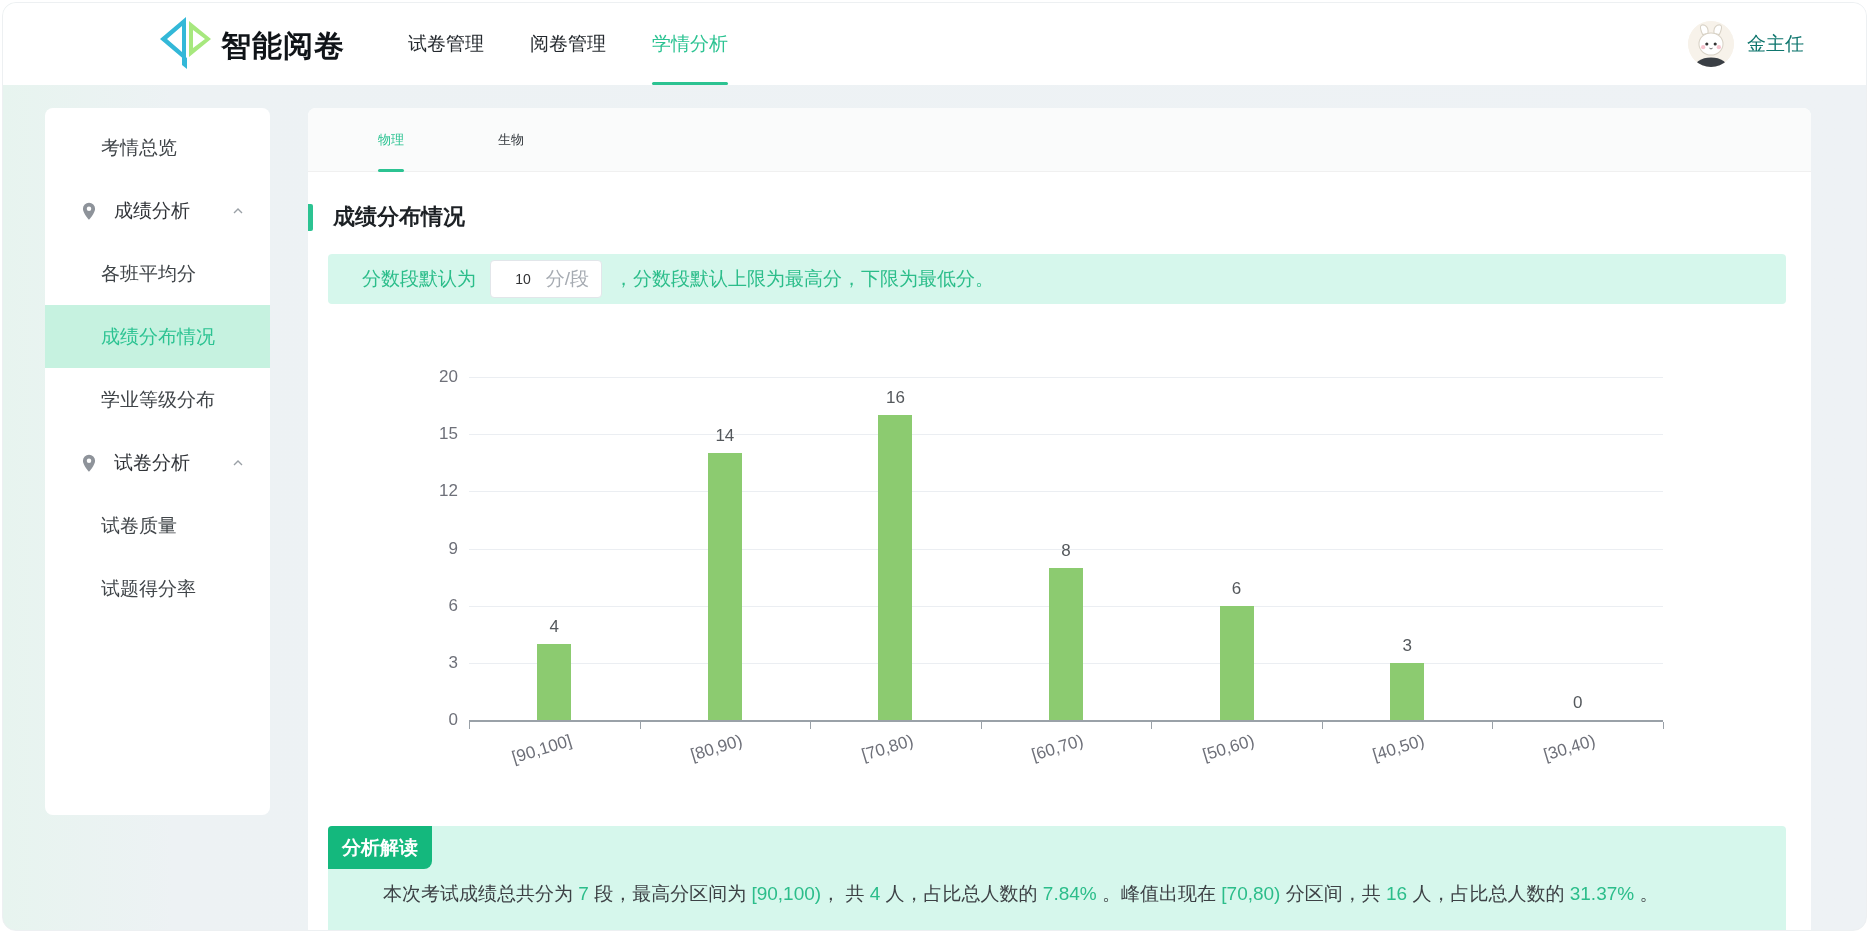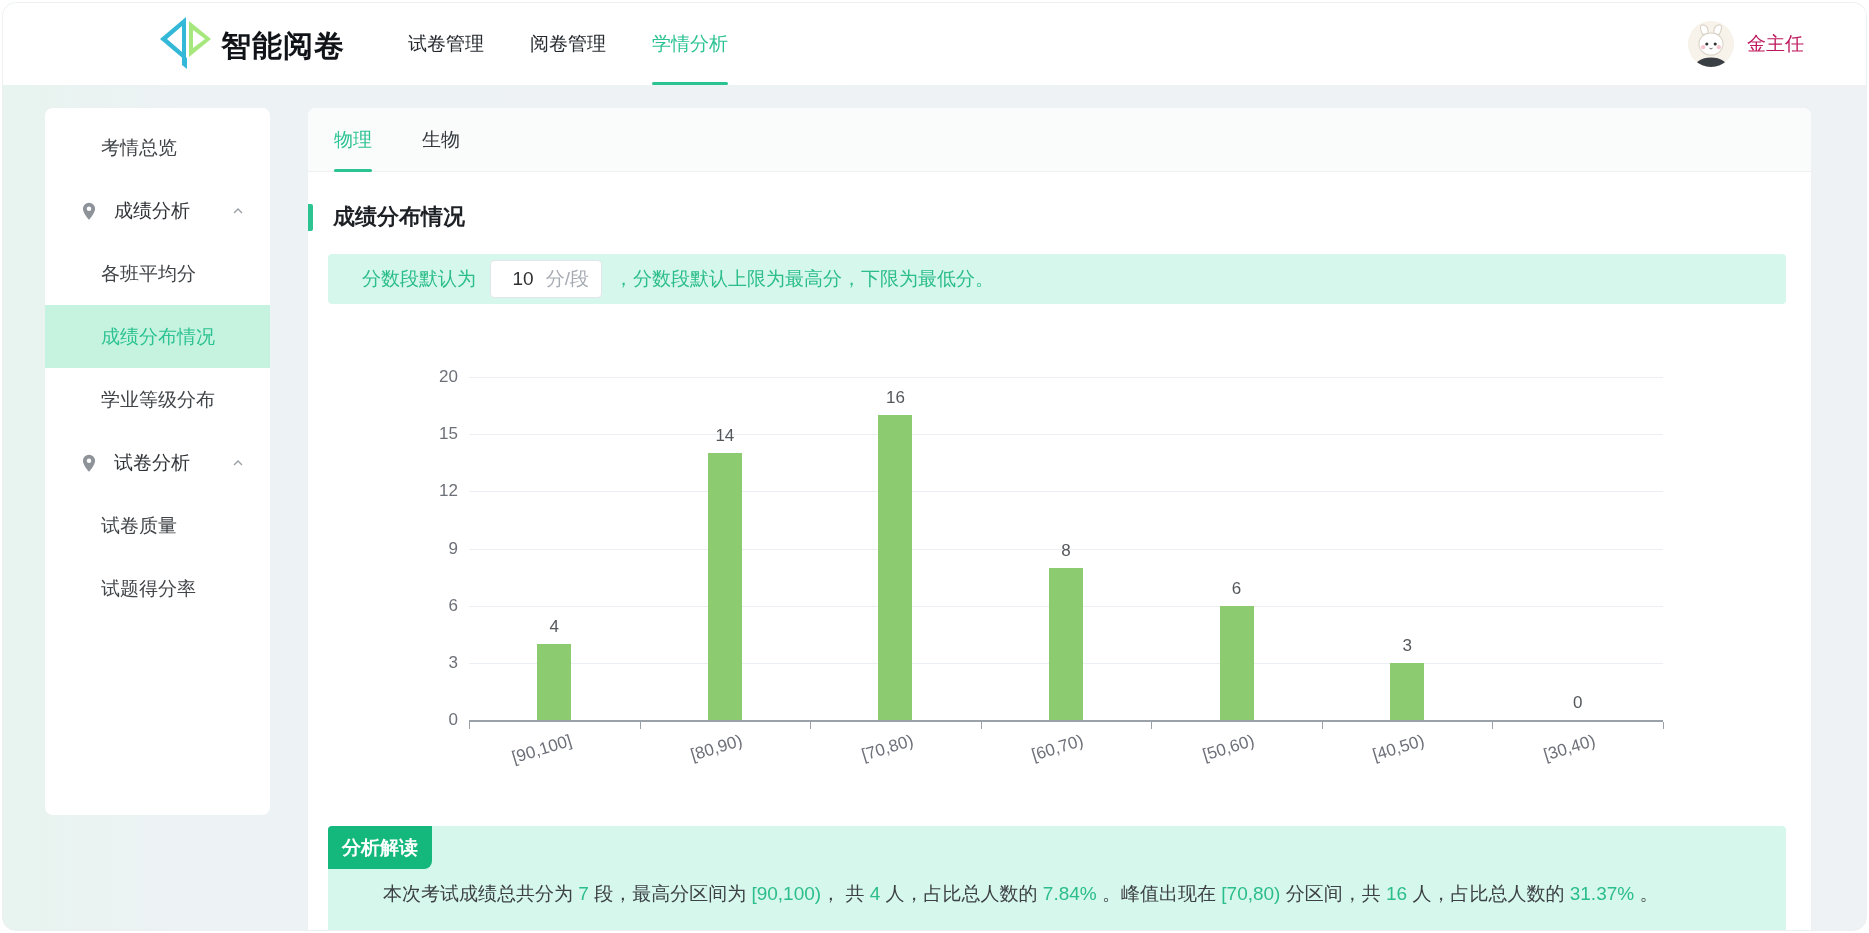--- a/index.html
+++ b/index.html
@@ -9,47 +9,47 @@
   
   .header{ position:absolute; top:0; left:0; right:0; height:82px; background:#fff; }
   .logo-icon{ position:absolute; left:153px; top:14px; width:56px; height:52px; }
   .brand{ position:absolute; left:218px; top:23px; font-size:30px; font-weight:bold; color:#101418; letter-spacing:1px;}
   .nav{ position:absolute; left:405px; top:0; height:82px; display:flex; gap:46px; align-items:center; }
   .nav-item{ position:relative; height:82px; display:flex; align-items:center; font-size:19px; color:#24292e; cursor:pointer;}
   .nav-item.active{ color:#2cc392; }
   .nav-item.active::after{ content:""; position:absolute; left:0; right:0; bottom:0; height:3px; background:#2cc392; border-radius:2px;}
   .user{ position:absolute; right:62px; top:0; height:82px; display:flex; align-items:center; gap:13px;}
   .avatar{ width:46px; height:46px; border-radius:50%; overflow:hidden; background:#f7f2ea;}
-  .username{ font-size:19px; color:#be185d;font-family:Liberation Serif, serif; }
+  .username{ font-size:19px; color:#0f766e;font-family:Liberation Serif, serif; }
   
   .sidebar{ position:absolute; left:42px; top:105px; width:225px; height:707px; background:#fff; border-radius:8px; padding-top:8px;}
   .side-row{ height:63px; display:flex; align-items:center; font-size:19px; color:#404549; cursor:pointer;}
   .group-head{ padding-left:34px; color:#303338;}
   .group-head .g-icon{ width:20px; height:20px; margin-right:15px; flex:none;}
   .group-head .chev{ margin-left:auto; margin-right:24px; width:16px; height:16px;}
   .side-item{ padding-left:56px; }
   .side-item.active{ background:#c6f2e0; color:#2cc392; }
   .doc-icon{ width:20px; height:20px; margin-right:14px; flex:none;}
   .footer-item{ padding-left:34px; }
   
   .main{ position:absolute; left:305px; top:105px; width:1503px; height:1100px; background:#fff; border-radius:8px;}
   .tabbar{ position:absolute; top:0; left:0; right:0; height:64px; background:#fafbfb; border-bottom:1px solid #f0f0f0;
            border-radius:8px 8px 0 0; display:flex; align-items:center; padding-left:26px; gap:50px;}
-  .tab{ position:relative; height:64px; display:flex; align-items:center; font-size:19px; color:#33383d; cursor:pointer;}
+  .tab{ position:relative; height:64px; display:flex; align-items:center; font-size:13px; color:#33383d; cursor:pointer;margin-left:44px;}
   .tab.active{ color:#2cc392; }
   .tab.active::after{ content:""; position:absolute; left:0; right:0; bottom:0; height:3px; background:#2cc392; border-radius:2px;}
   .section-title-row{ position:absolute; top:94px; left:0; height:30px; display:flex; align-items:center;}
   .accent-bar{ width:5px; height:27px; background:#2cc392; border-radius:0 2px 2px 0;}
   .section-title{ margin-left:20px; font-size:22px; font-weight:bold; color:#1d2125;}
   
   .banner{ position:absolute; left:20px; top:146px; width:1458px; height:50px; background:#d6f7ec; border-radius:4px;
            display:flex; align-items:center; padding-left:34px; font-size:19px; color:#2bbd8a;}
   .seg-input{ margin-left:14px; width:112px; height:38px; background:#fff; border:1px solid #e2e6ea; border-radius:4px;
               display:flex; align-items:center; padding:0 12px 0 10px;}
-  .seg-input input{ width:44px; border:none; outline:none; font-size:19px; color:#303133; text-align:center; background:transparent;}
+  .seg-input input{ width:44px; border:none; outline:none; font-size:14px; color:#303133; text-align:center; background:transparent;}
   .seg-suffix{ font-size:19px; color:#a6abb2; margin-left:auto;}
   .banner .after-text{ margin-left:12px; }
   
   .chart{ position:absolute; left:0; top:205px; width:1503px; height:490px;}
   .grid-line{ position:absolute; height:1px; background:#ebeef2;}
   .axis-line{ position:absolute; height:2px; background:#9aa1a8;}
   .axis-tick{ position:absolute; width:1px; height:7px; background:#9aa1a8;}
   .y-label{ position:absolute; width:44px; text-align:right; font-size:17px; color:#6e7079; transform:translateY(-50%);}
   .bar{ position:absolute; background:#8ccb70;}
   .bar-val{ position:absolute; width:60px; text-align:center; font-size:17px; color:#54585c;}

